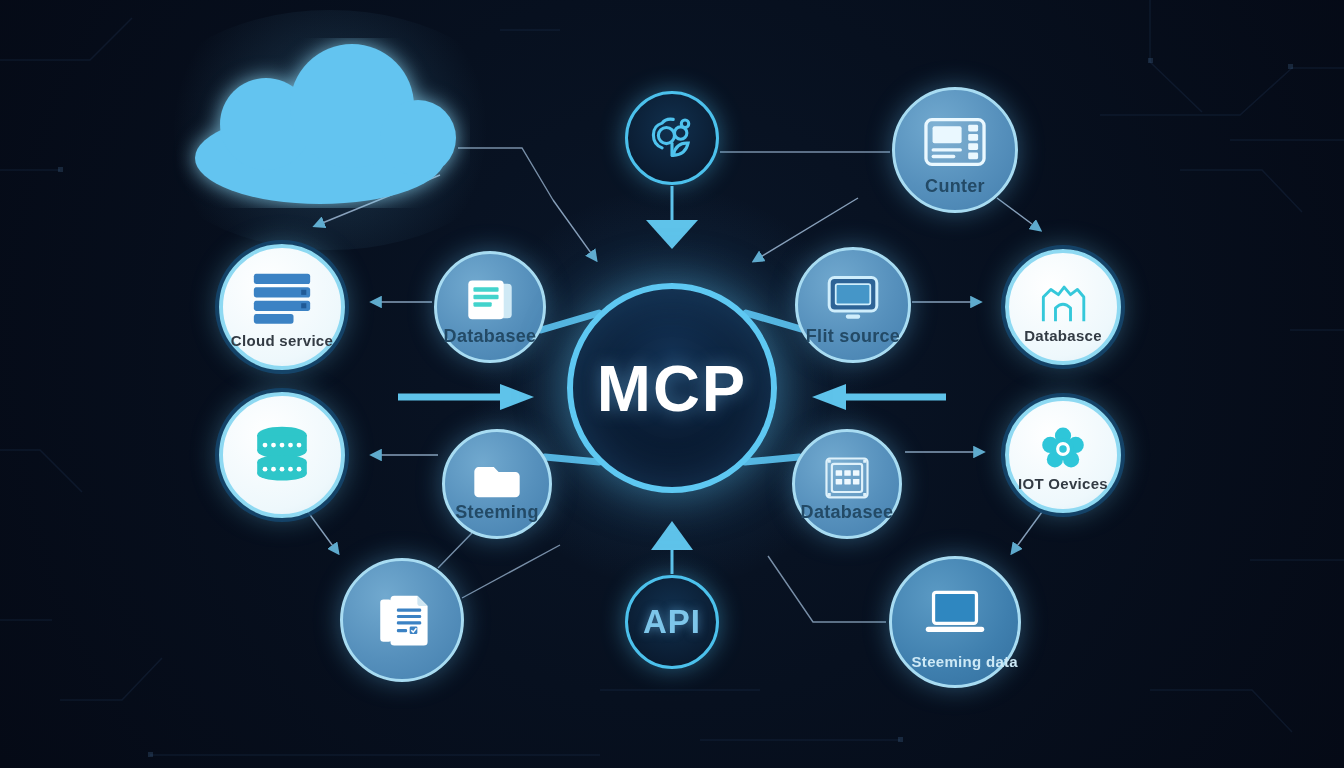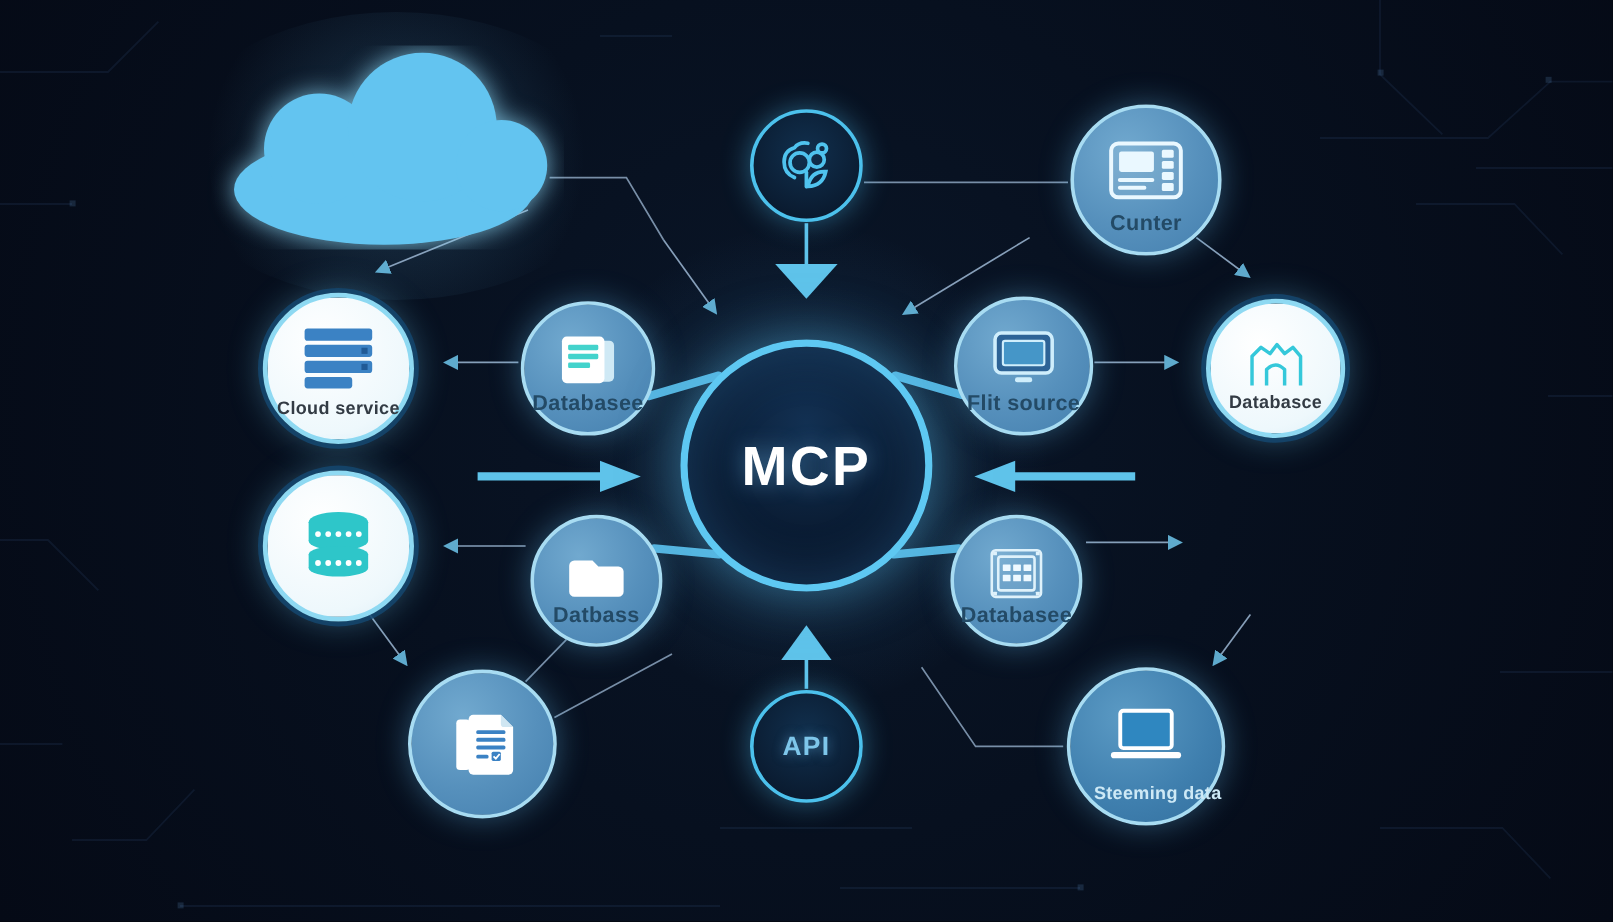--- a/index.html
+++ b/index.html
@@ -24,23 +24,23 @@
   .dark{background:radial-gradient(circle at 50% 38%, #11304e 0%, #0a1b30 75%);
         border:3px solid #4cc1ec;
         box-shadow:0 0 24px rgba(80,190,240,.45);}
   .mcp{background:radial-gradient(circle at 50% 32%, #123052 0%, #0a1c33 55%, #071226 100%);
        border:6px solid #5ec8f2;
        box-shadow:0 0 48px rgba(95,200,245,.5), inset 0 0 44px rgba(70,150,215,.28);}
   .lbl{position:absolute;left:0;right:0;text-align:center;font-weight:600;letter-spacing:.3px;}
   .lbl.on-white{color:#333b44;font-size:15px;bottom:17px;}
   .lbl.navy{color:#234a66;font-size:18px;bottom:13px;}
   .lbl.light{color:#cde9f6;font-size:15px;bottom:15px;text-align:right;}
-  .big-mcp{color:#ffffff;font-size:46px;font-weight:800;letter-spacing:2px;
+  .big-mcp{color:#ffffff;font-size:65px;font-weight:800;letter-spacing:2px;
            text-shadow:0 0 18px rgba(120,200,250,.45);}
-  .big-api{color:#7ec6ea;font-size:22px;font-weight:700;letter-spacing:1px;
+  .big-api{color:#7ec6ea;font-size:33px;font-weight:700;letter-spacing:1px;
            text-shadow:0 0 10px rgba(120,200,250,.5);}
 </style>
 </head>
 <body>
 
 <div class="stage">
 
   <svg class="layer" width="1344" height="768">
     <g stroke="rgba(90,140,210,0.10)" stroke-width="1.5" fill="none">
       <polyline points="1100,115 1240,115 1292,68 1344,68"></polyline>
@@ -233,21 +233,21 @@
           <circle cx="62" cy="68" r="3.4"></circle>
           <circle cx="74" cy="68" r="3.4"></circle>
       </g>
     </svg>
   </div>
 
   <div class="node blue" style="left:442px;top:429px;width:110px;height:110px;">
     <svg class="ic" style="margin-bottom:10px;" width="54" height="46" viewBox="0 0 100 84">
       <path d="M16,20 h28 l9,9 h31 a8,8 0 0 1 8,8 v31 a8,8 0 0 1 -8,8 h-68 a8,8 0 0 1 -8,-8 v-40 a8,8 0 0 1 8,-8 z" fill="#ffffff"></path>
     </svg>
-    <span class="lbl navy">Datbass</span>
+    <span class="lbl navy">Steeming</span>
   </div>
 
   <div class="node blue" style="left:792px;top:429px;width:110px;height:110px;">
     <svg class="ic" style="margin-bottom:10px;" width="54" height="50" viewBox="0 0 100 92">
       <rect x="12" y="8" width="76" height="72" rx="6" fill="rgba(255,255,255,.07)" stroke="#dff2fb" stroke-width="4"></rect>
       <rect x="22" y="18" width="56" height="52" rx="4" fill="none" stroke="#dff2fb" stroke-width="4"></rect>
       <g fill="#eef9ff">
         <rect x="29" y="30" width="12" height="10" rx="1"></rect>
           <rect x="45" y="30" width="12" height="10" rx="1"></rect>
           <rect x="61" y="30" width="12" height="10" rx="1"></rect>
@@ -258,20 +258,35 @@
       <g fill="#dff2fb">
         <rect x="14" y="10" width="6" height="6" rx="1"></rect>
           <rect x="80" y="10" width="6" height="6" rx="1"></rect>
         <rect x="14" y="72" width="6" height="6" rx="1"></rect>
           <rect x="80" y="72" width="6" height="6" rx="1"></rect>
       </g>
     </svg>
     <span class="lbl navy">Databasee</span>
   </div>
 
+  <div class="node white" style="left:1005px;top:397px;width:116px;height:116px;">
+    <svg class="ic" style="margin-bottom:12px;" width="58" height="52" viewBox="0 0 100 90">
+      <g fill="#2ec6d9">
+        <circle cx="50" cy="22" r="14"></circle>
+        <circle cx="72" cy="38" r="14"></circle>
+        <circle cx="64" cy="63" r="14"></circle>
+        <circle cx="36" cy="63" r="14"></circle>
+        <circle cx="28" cy="38" r="14"></circle>
+        <circle cx="50" cy="45" r="19"></circle>
+      </g>
+      <circle cx="50" cy="45" r="12" fill="#ffffff"></circle>
+      <circle cx="50" cy="45" r="6.5" fill="#2ec6d9"></circle>
+    </svg>
+    <span class="lbl on-white">IOT Oevices</span>
+  </div>
 
   <div class="node blue" style="left:340px;top:558px;width:124px;height:124px;">
     <svg class="ic" width="64" height="62" viewBox="0 0 100 96">
       <rect x="16" y="16" width="18" height="66" rx="5" fill="#ffffff"></rect>
       <path d="M38,10 h36 l16,16 v56 a6,6 0 0 1 -6,6 h-46 a6,6 0 0 1 -6,-6 v-66 a6,6 0 0 1 6,-6 z" fill="#ffffff"></path>
       <path d="M74,10 l16,16 h-12 a4,4 0 0 1 -4,-4 z" fill="#cfe6f2"></path>
       <g fill="#3b82c4">
         <rect x="42" y="30" width="38" height="5" rx="2"></rect>
         <rect x="42" y="40" width="38" height="5" rx="2"></rect>
         <rect x="42" y="50" width="38" height="5" rx="2"></rect>

